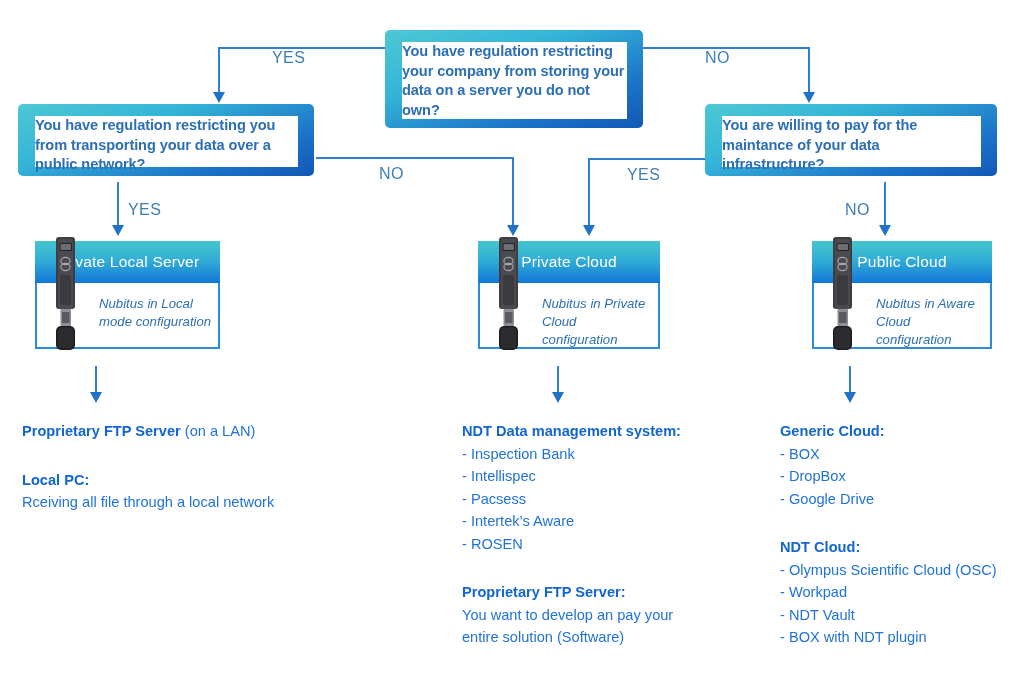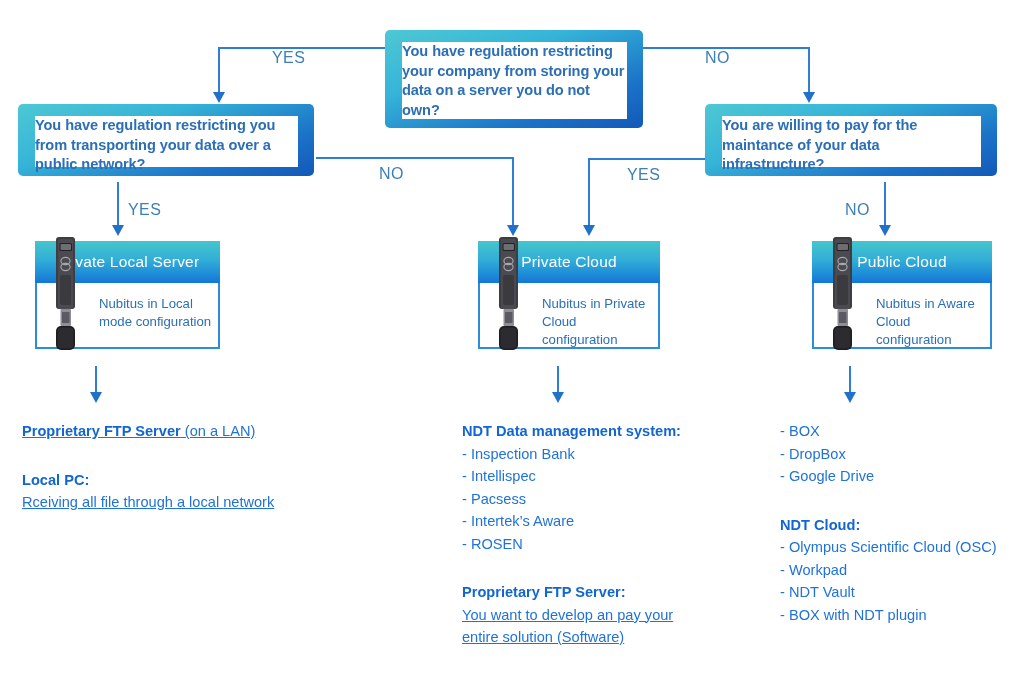--- a/index.html
+++ b/index.html
@@ -72,20 +72,21 @@
     box-sizing: border-box;
   }
   .card-body .caption {
     position: absolute;
     left: 62px;
     top: 12px;
     right: 6px;
     color: #2c6fb5;
     font-size: 13.2px;
     line-height: 18px;
+    font-style: italic;
   }
 
   #card-local   { left: 35px;  top: 241px; width: 185px; }
   #card-private { left: 478px; top: 241px; width: 182px; }
   #card-public  { left: 812px; top: 241px; width: 180px; }
 
   
   .dongle {
     position: absolute;
     left: 14px;
@@ -121,21 +122,21 @@
     position: absolute;
     color: #1f72d8;
     font-size: 14.6px;
     line-height: 22.5px;
   }
   .outcome .hd {
     font-weight: bold;
     color: #1266d2;
   }
   .outcome .li { white-space: nowrap; }
-  .outcome .para { white-space: nowrap; text-decoration: underline; }
+  .outcome .para { white-space: nowrap; }
   .gap-md { height: 26px; }
 </style>
 </head>
 <body>
 
 <div id="stage">
 
   <div class="decision" id="q-top">
     <p>You have regulation restricting your company from storing your data on a server you do not own?</p>
   </div>
@@ -270,20 +271,21 @@
     <div class="li">- Pacsess</div>
     <div class="li">- Intertek’s Aware</div>
     <div class="li">- ROSEN</div>
     <div class="gap-md"></div>
     <div class="hd">Proprietary FTP Server:</div>
     <div class="para">You want to develop an pay your</div>
     <div class="para">entire solution (Software)</div>
   </div>
 
   <div class="outcome" style="left:780px; top:420px; width:245px;">
+    <div class="hd">Generic Cloud:</div>
     <div class="li">- BOX</div>
     <div class="li">- DropBox</div>
     <div class="li">- Google Drive</div>
     <div class="gap-md"></div>
     <div class="hd">NDT Cloud:</div>
     <div class="li">- Olympus Scientific Cloud (OSC)</div>
     <div class="li">- Workpad</div>
     <div class="li">- NDT Vault</div>
     <div class="li">- BOX with NDT plugin</div>
   </div>

